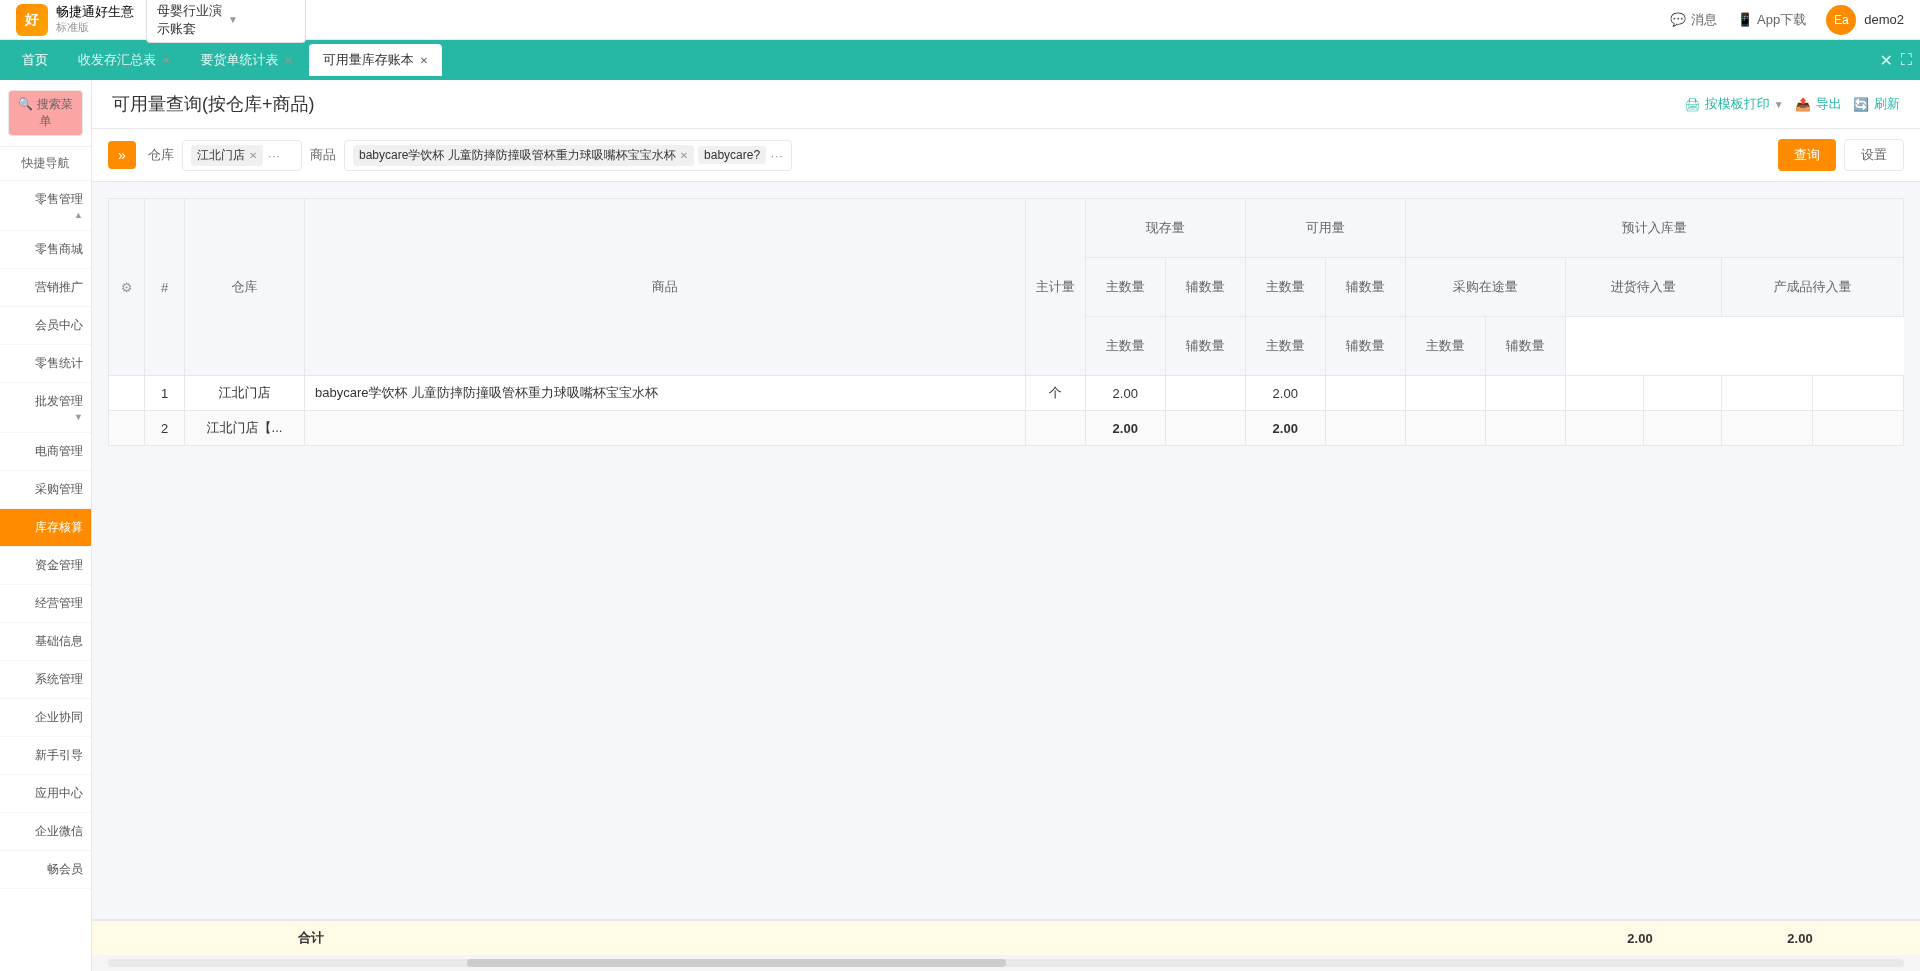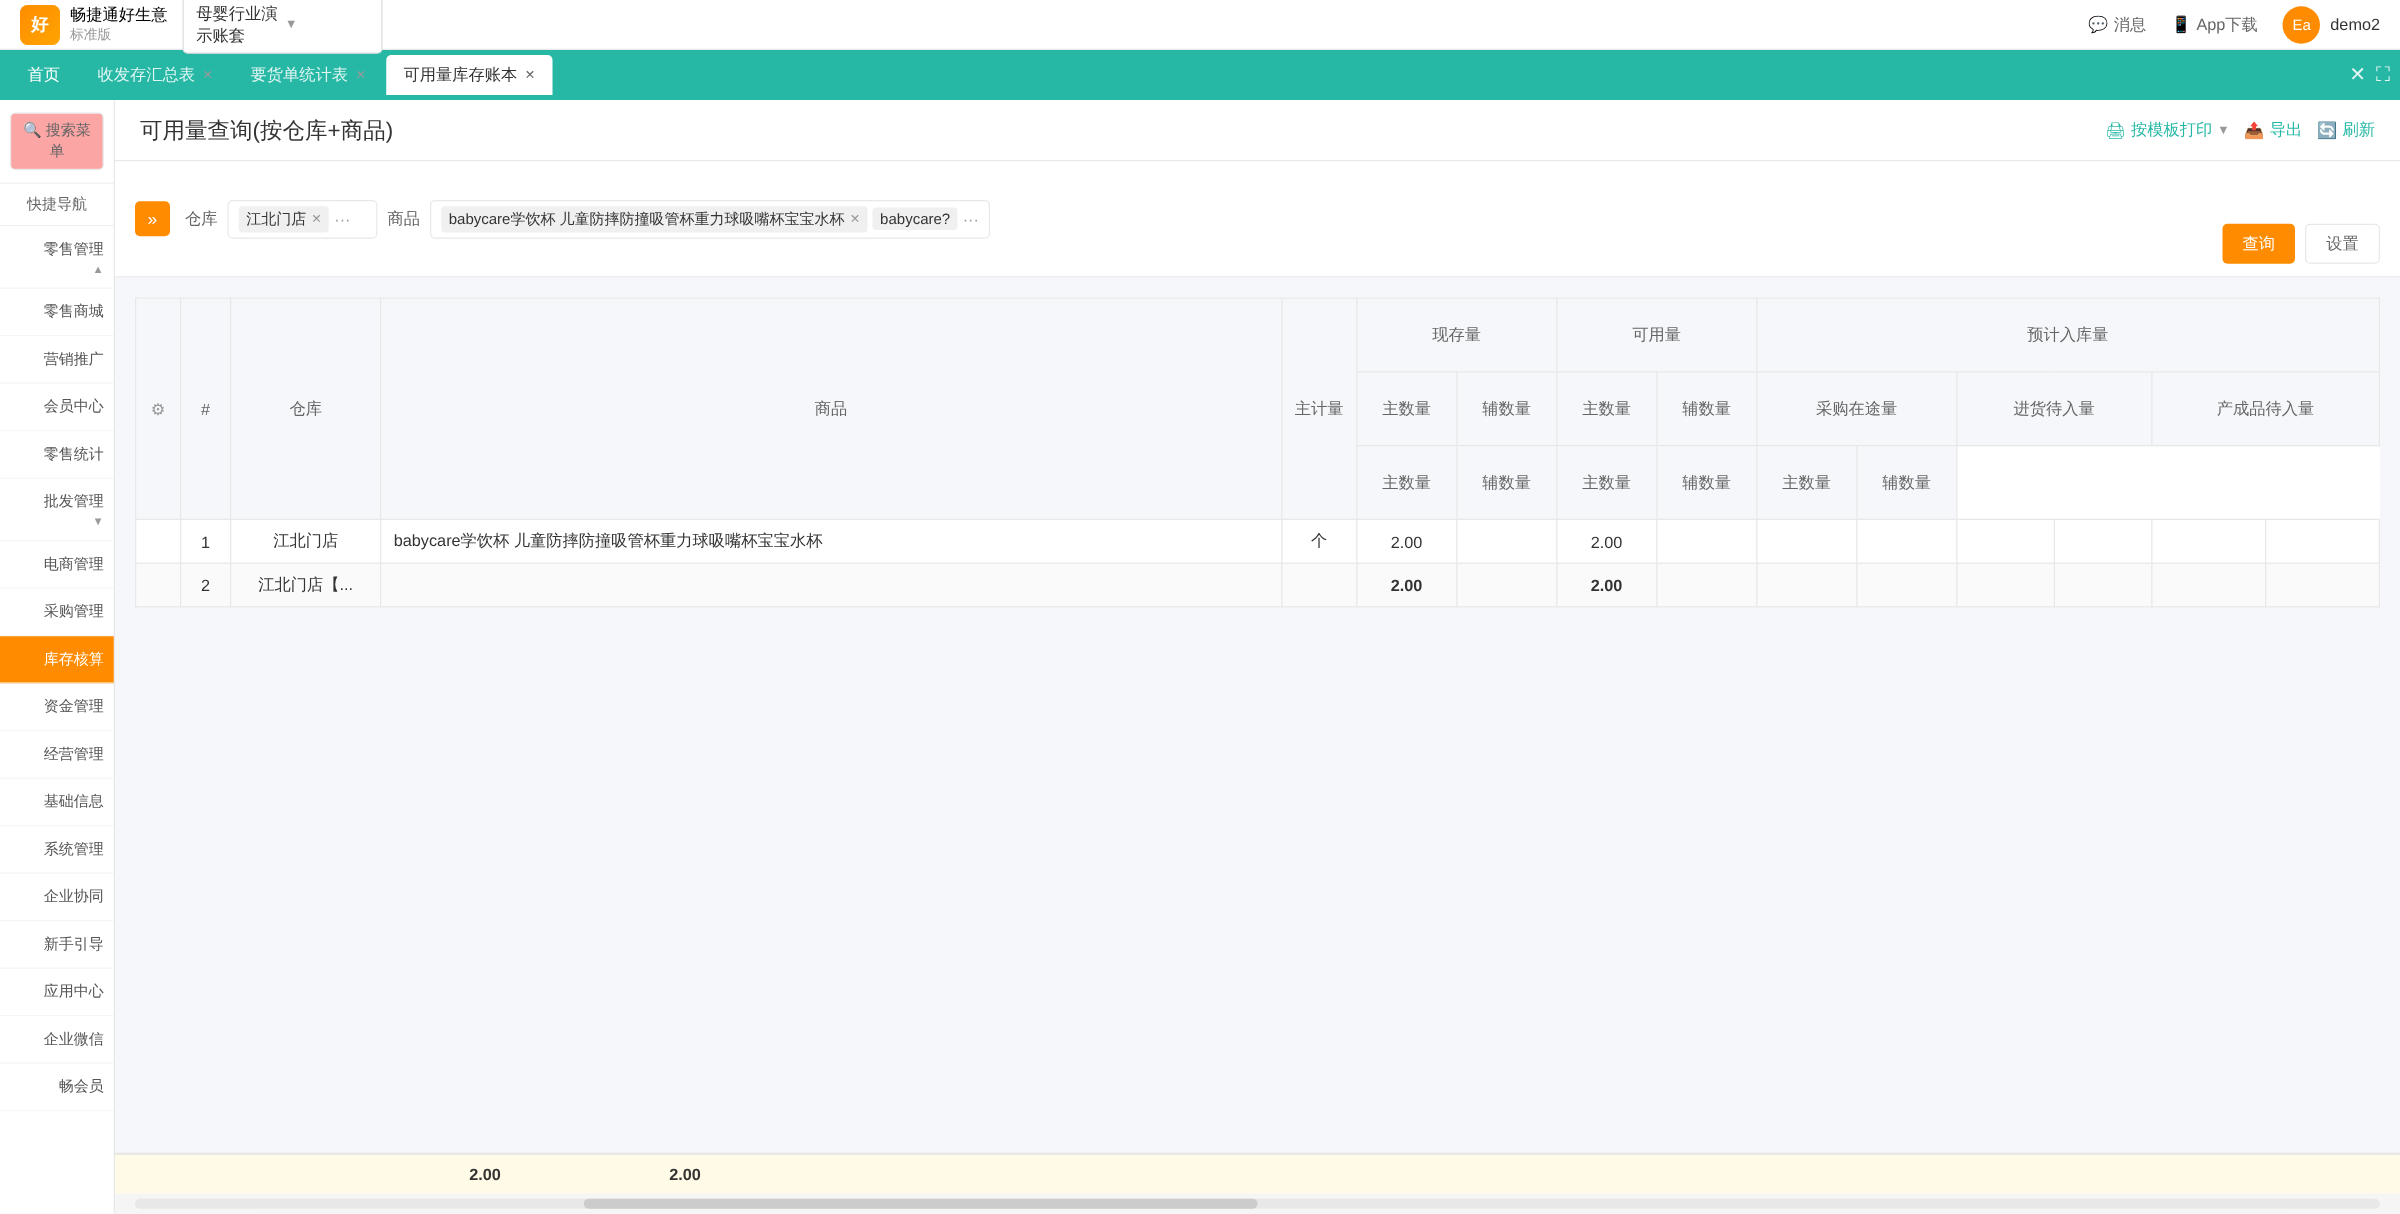--- a/index.html
+++ b/index.html
@@ -52,21 +52,21 @@
 
     
     .filter-bar { background: #fff; padding: 10px 16px; border-bottom: 1px solid #e8e8e8; display: flex; align-items: center; gap: 12px; }
     .expand-btn { width: 28px; height: 28px; background: #ff8c00; border-radius: 4px; display: flex; align-items: center; justify-content: center; color: white; cursor: pointer; font-size: 14px; flex-shrink: 0; }
     .filter-group { display: flex; align-items: center; gap: 8px; flex: 1; }
     .filter-label { color: #666; font-size: 13px; white-space: nowrap; }
     .filter-input { border: 1px solid #e8e8e8; border-radius: 4px; padding: 4px 8px; font-size: 13px; display: flex; align-items: center; gap: 4px; background: #fff; min-width: 120px; }
     .filter-tag { display: flex; align-items: center; gap: 4px; background: #f0f0f0; border-radius: 3px; padding: 2px 6px; font-size: 12px; }
     .filter-tag .remove { cursor: pointer; color: #999; font-size: 10px; }
     .filter-more { color: #999; cursor: pointer; }
-    .filter-actions { display: flex; gap: 8px; margin-top: 40px; }
+    .filter-actions { display: flex; gap: 8px; }
     .btn-query { background: #ff8c00; color: white; border: none; border-radius: 4px; padding: 6px 16px; cursor: pointer; font-size: 13px; }
     .btn-settings { border: 1px solid #e8e8e8; color: #666; border-radius: 4px; padding: 6px 16px; cursor: pointer; font-size: 13px; background: #fff; }
 
     
     .table-area { flex: 1; overflow: auto; padding: 16px; background: #f5f7fa; }
     .data-table { width: 100%; background: #fff; border-radius: 4px; border-collapse: collapse; font-size: 13px; }
     .data-table th, .data-table td { border: 1px solid #e8e8e8; padding: 0; text-align: center; }
     .data-table thead th { background: #f5f7fa; color: #666; font-weight: 500; padding: 20px 6px; }
     .data-table tbody td { color: #333; padding: 8px 6px; }
     .th-group { background: #f0f4f7; }
@@ -333,20 +333,21 @@
             <td></td>
           </tr>
         </tbody>
       </table>
     </div>
 
     <div style="background:#fffbe6; border-top:2px solid #e8e8e8; display:flex; align-items:center; padding:8px 0; font-size:13px; font-weight:bold; color:#333;">
       <span style="width:36px;"></span>
       <span style="width:40px;"></span>
       <span style="width:120px;"></span>
+      <span style="flex:1;padding-left:10px;">合计</span>
       <span style="width:60px;"></span>
       <span style="width:80px;text-align:center;">2.00</span>
       <span style="width:80px;text-align:center;"></span>
       <span style="width:80px;text-align:center;">2.00</span>
       <span style="width:80px;text-align:center;"></span>
     </div>
 
     <div class="scroll-area">
       <div class="scroll-track">
         <div class="scroll-thumb"></div>

